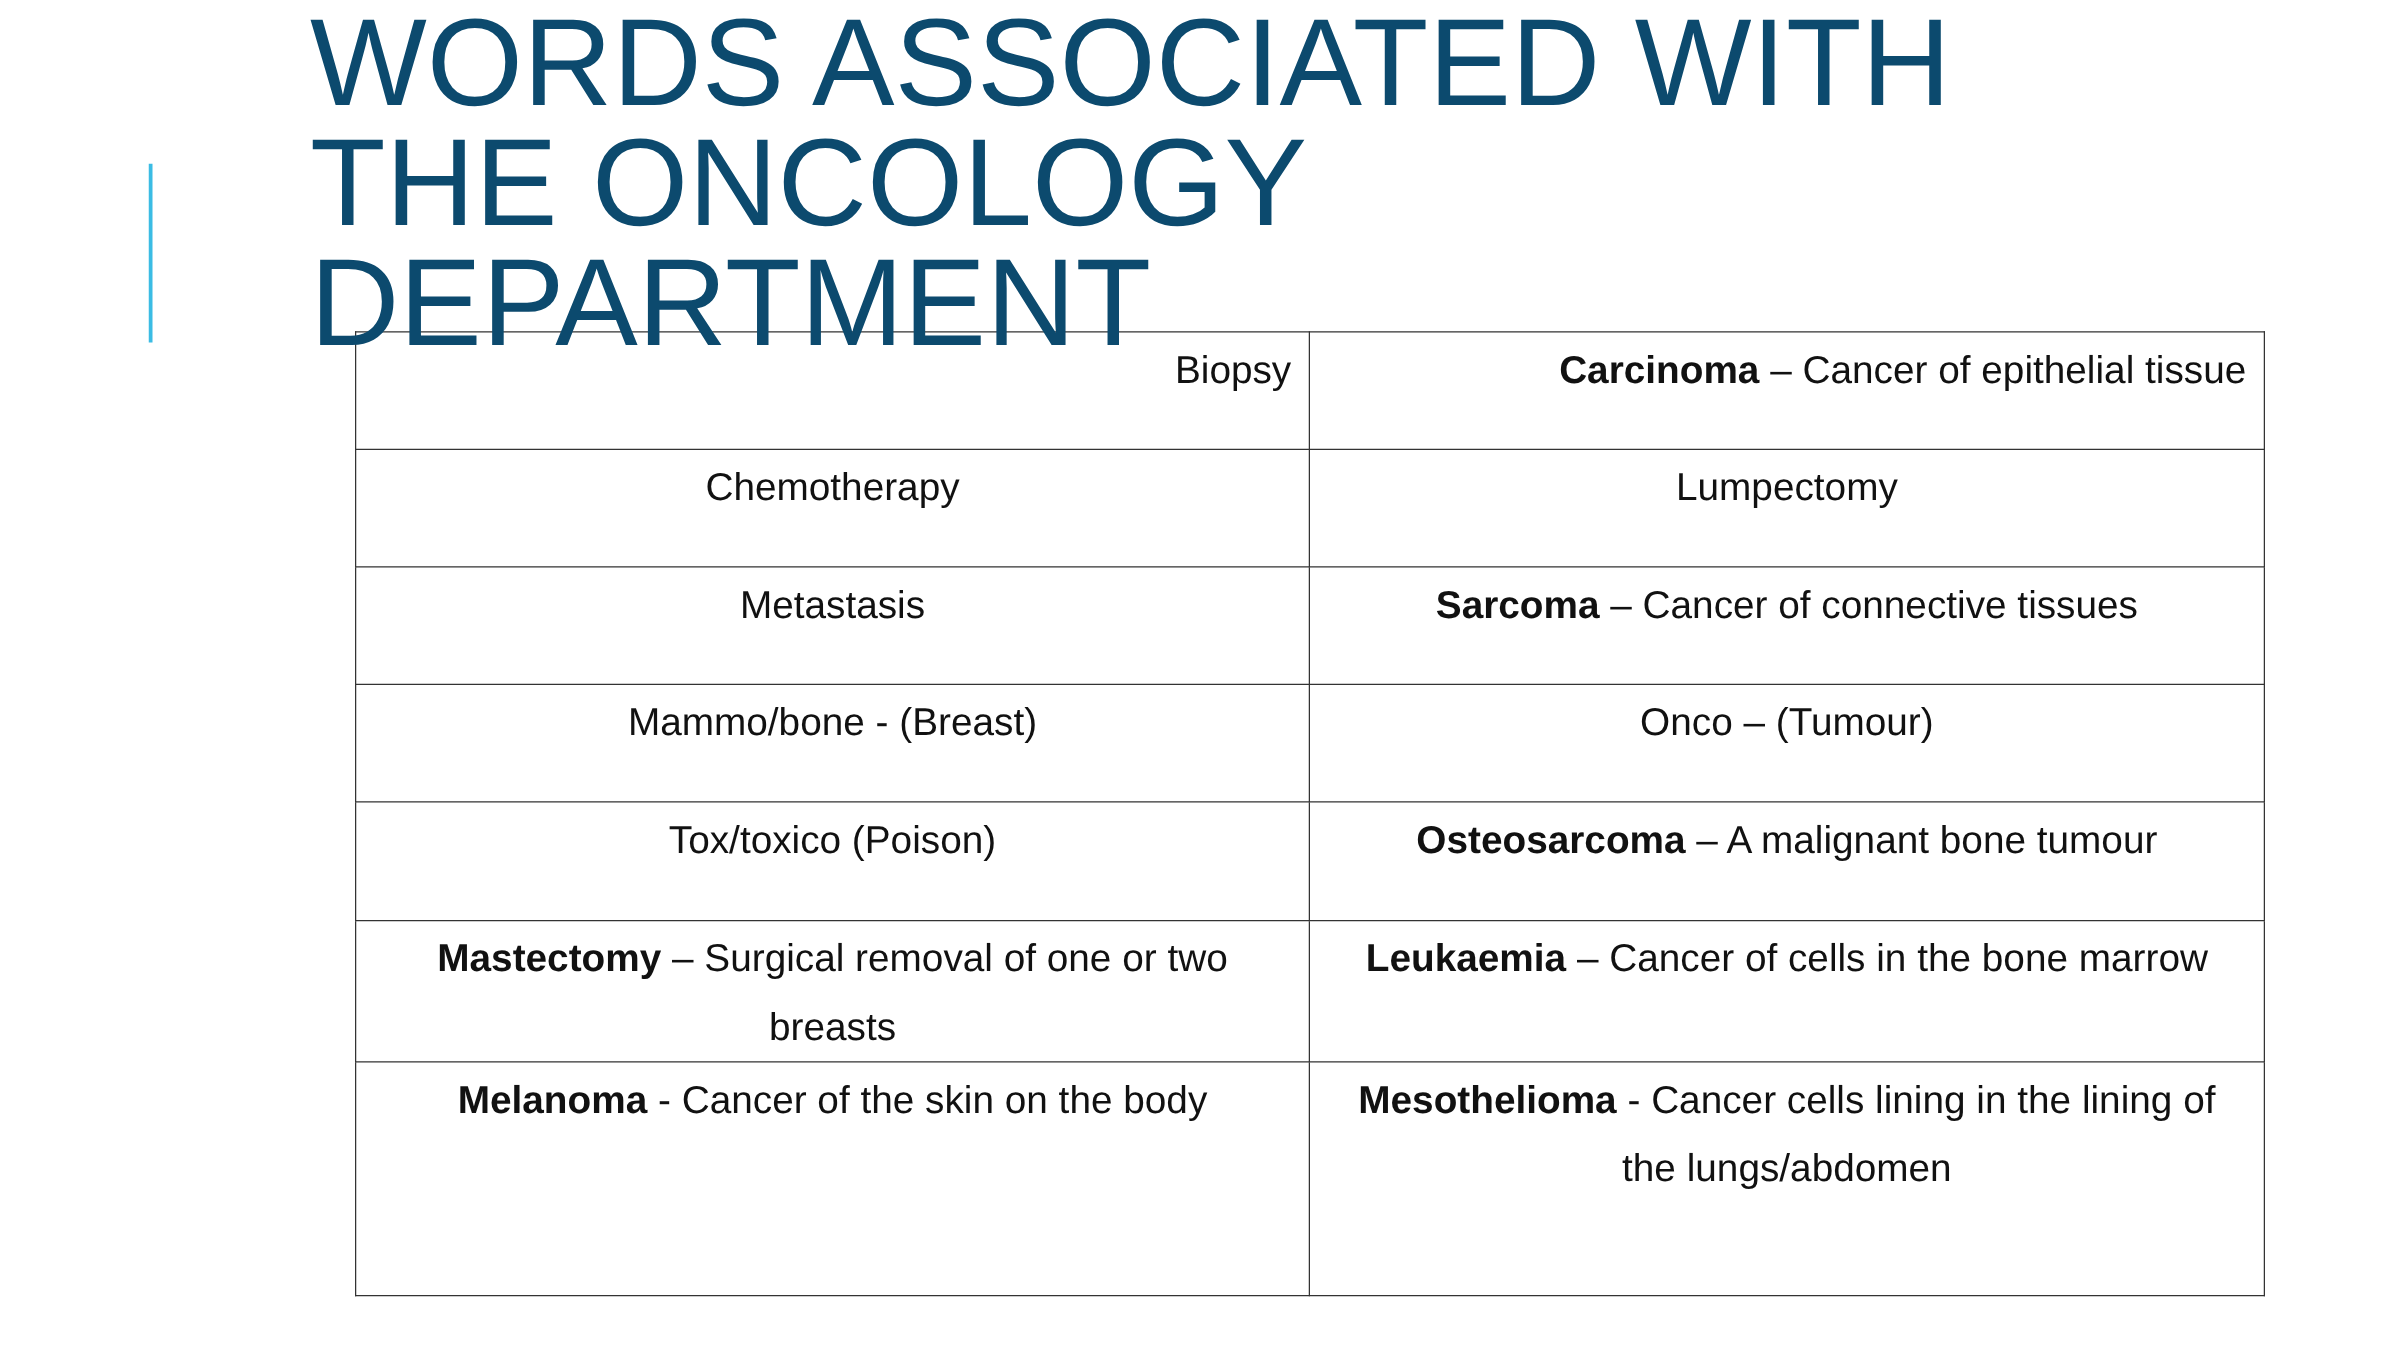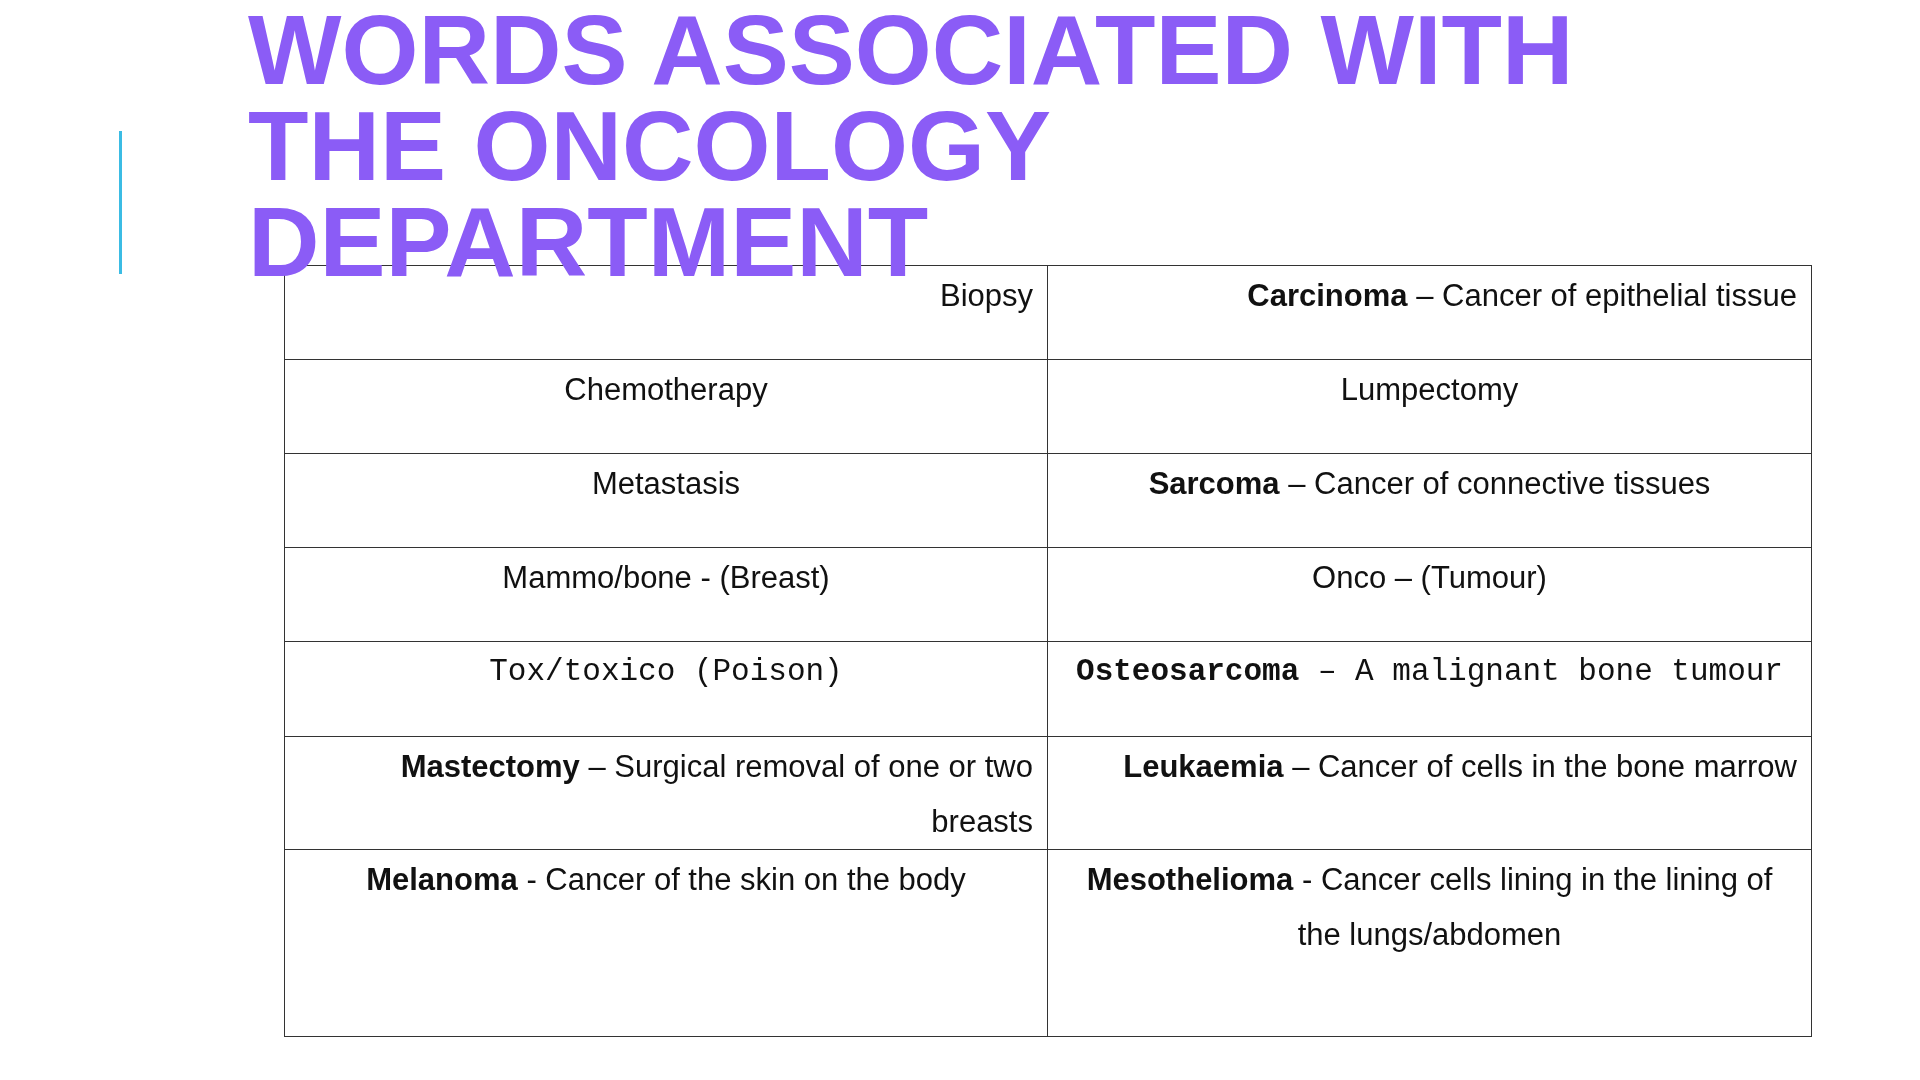--- a/index.html
+++ b/index.html
@@ -22,25 +22,25 @@
     width: 3px;
     height: 143px;
     background: #3bbce4;
   }
   .slide-title {
     position: absolute;
     left: 248px;
     top: 2px;
     margin: 0;
     font-family: "Liberation Sans", sans-serif;
-    font-weight: 700;
+    font-weight: 400;
     font-size: 99px;
     line-height: 96px;
     letter-spacing: 0px;
-    color: #8b5cf6;
+    color: #0c4a6e;
     z-index: 2;
     white-space: nowrap;
   }
   .slide-title span {
     display: block;
   }
   .terms-table {
     position: absolute;
     left: 284px;
     top: 265px;
@@ -62,22 +62,22 @@
   }
   .terms-table col.c1 { width: 763px; }
   .terms-table col.c2 { width: 764px; }
   .term {
     font-weight: 700;
   }
   .r1 td { height: 93px; text-align: right; }
   .r2 td { height: 93px; }
   .r3 td { height: 93px; }
   .r4 td { height: 93px; }
-  .r5 td { height: 94px; font-family: Liberation Mono, monospace; }
-  .r6 td { height: 110px; text-align: right; }
+  .r5 td { height: 94px; }
+  .r6 td { height: 110px; }
   .r7 td { height: 186px; }
   .cell-text {
     display: block;
     padding-top: 2px;
   }
 </style>
 </head>
 <body>
 
 <div class="accent-bar"></div>

